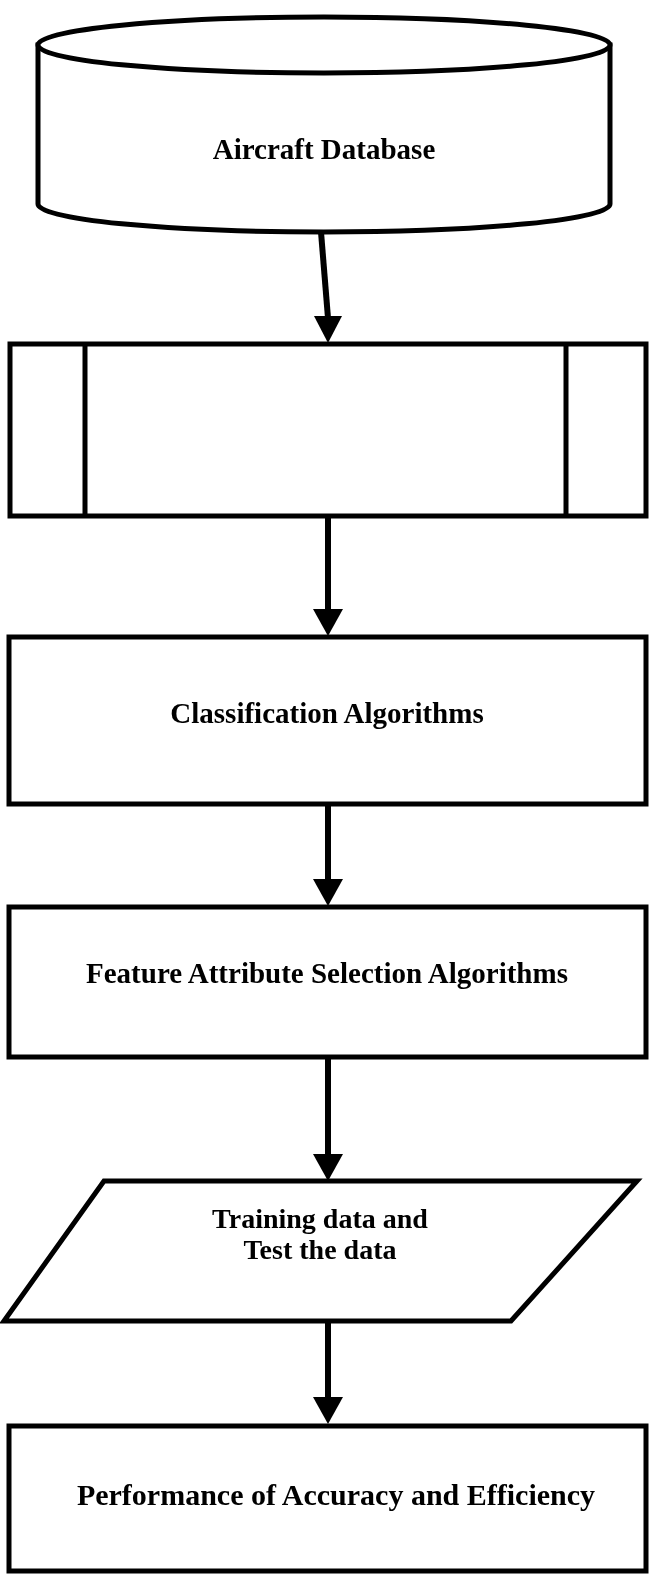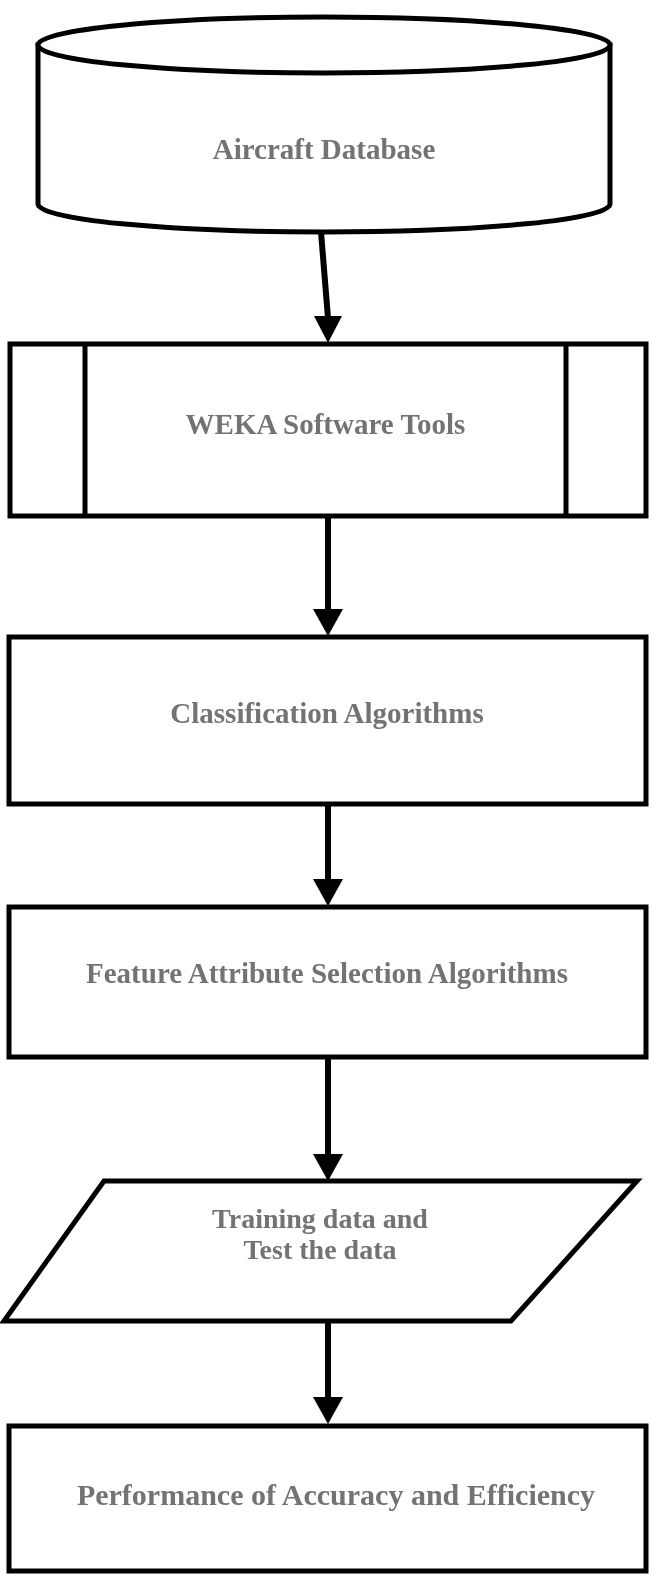--- a/index.html
+++ b/index.html
@@ -19,21 +19,21 @@
   }
   #flow-svg {
     position: absolute;
     left: 0;
     top: 0;
   }
   .node-label {
     position: absolute;
     text-align: center;
     font-weight: bold;
-    color: #737373;
+    color: #000000;
     line-height: 1.12;
     white-space: pre-line;
     font-family: "Liberation Serif", "DejaVu Serif", serif;
     pointer-events: none;
   }
   .lbl-db       { left: 38px;  top: 133px;  width: 572px; font-size: 29px; }
   .lbl-weka     { left: 85px;  top: 408px;  width: 481px; font-size: 29px; }
   .lbl-classif  { left: 6px;   top: 697px;  width: 642px; font-size: 29px; }
   .lbl-feature  { left: 6px;   top: 957px;  width: 642px; font-size: 29px; }
   .lbl-training { left: 80px;  top: 1203px; width: 480px; font-size: 28px; }
@@ -101,21 +101,20 @@
     </g>
 
     <g>
       <rect x="9" y="1426" width="637" height="145" fill="#ffffff" stroke="#000000" stroke-width="5"></rect>
     </g>
 
   </svg>
 
   <div class="node-label lbl-db">Aircraft Database</div>
 
-  <div class="node-label lbl-weka">WEKA Software Tools</div>
 
   <div class="node-label lbl-classif">Classification Algorithms</div>
 
   <div class="node-label lbl-training">Training data and
 Test the data</div>
 
   <div class="node-label lbl-feature">Feature Attribute Selection Algorithms</div>
 
   <div class="node-label lbl-perf">Performance of Accuracy and Efficiency</div>
 

